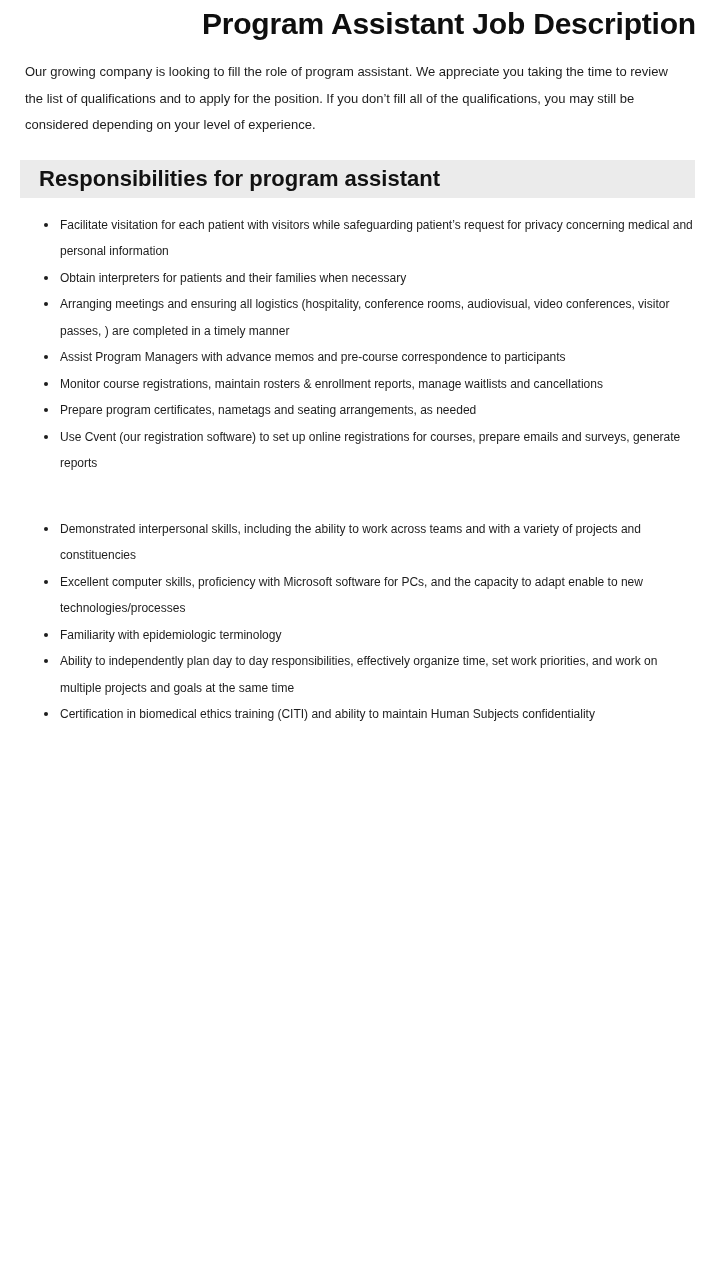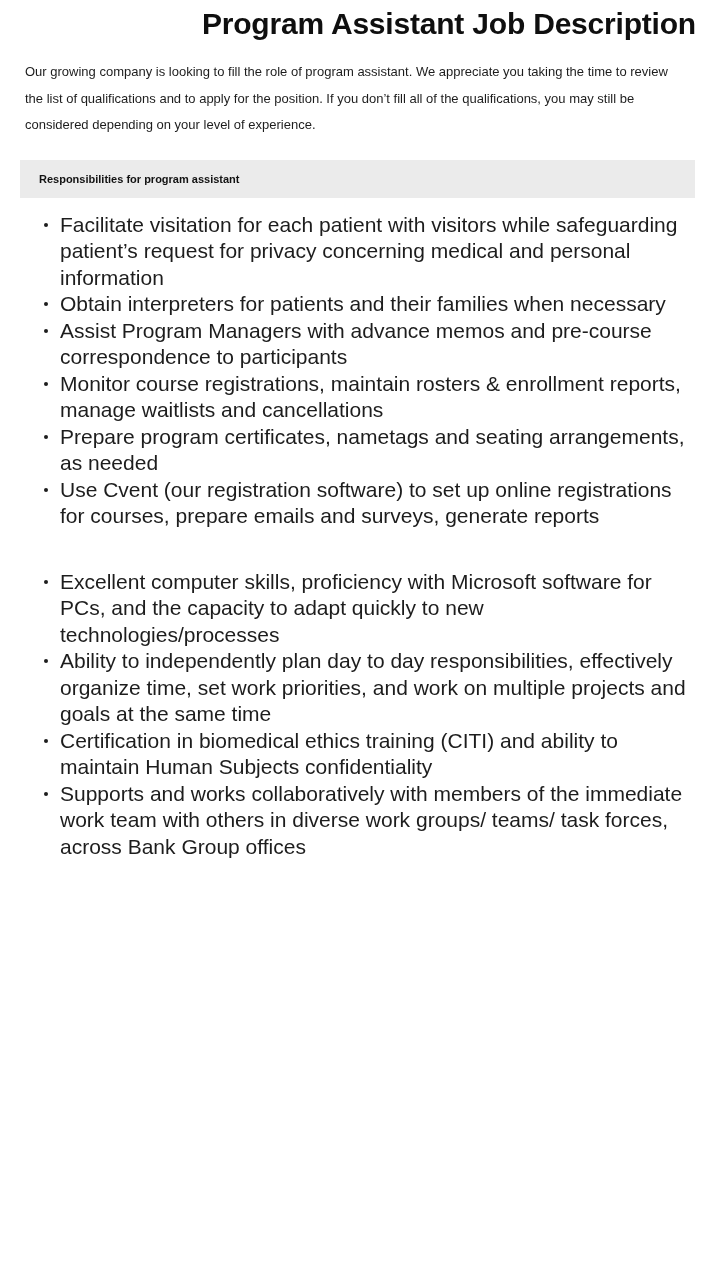--- a/index.html
+++ b/index.html
@@ -52,37 +52,37 @@
   .section-header {
     margin: 0 25px 0 20px;
     background: #ebebeb;
     height: 38px;
     display: flex;
     align-items: center;
     padding-left: 19px;
     box-sizing: border-box;
   }
   .section-header-text {
-    font-size: 11px;
+    font-size: 22px;
     line-height: 20px;
     font-weight: 700;
     color: #121212;
   }
 
   ul.bullets {
     margin: 0;
     padding: 14px 25px 0 0;
     list-style: none;
   }
 
   ul.bullets li {
     position: relative;
     padding: 0 0 0 60px;
     margin: 0 0 0 0;
-    font-size: 21px;
+    font-size: 12px;
     line-height: 26.5px;
     color: #1d1d1d;
   }
 
   ul.bullets li::before {
     content: "";
     position: absolute;
     left: 44px;
     top: 11px;
     width: 4px;
@@ -110,32 +110,34 @@
 
   <div id="sections-root">
       <div class="section">
         <div class="section-header">
           <span class="section-header-text">Responsibilities for program assistant</span>
         </div>
         <div class="section-body">
           <ul class="bullets">
             <li>Facilitate visitation for each patient with visitors while safeguarding patient’s request for privacy concerning medical and personal information</li>
             <li>Obtain interpreters for patients and their families when necessary</li>
+            <li>Arranging meetings and ensuring all logistics (hospitality, conference rooms, audiovisual, video conferences, visitor passes, ) are completed in a timely manner</li>
             <li>Assist Program Managers with advance memos and pre-course correspondence to participants</li>
             <li>Monitor course registrations, maintain rosters &amp; enrollment reports, manage waitlists and cancellations</li>
             <li>Prepare program certificates, nametags and seating arrangements, as needed</li>
             <li>Use Cvent (our registration software) to set up online registrations for courses, prepare emails and surveys, generate reports</li>
           </ul>
         </div>
       </div>
       <div class="section">
         <div class="section-body">
           <ul class="bullets">
-            <li>Excellent computer skills, proficiency with Microsoft software for PCs, and the capacity to adapt quickly to new technologies/processes</li>
+            <li>Demonstrated interpersonal skills, including the ability to work across teams and with a variety of projects and constituencies</li>
+            <li>Excellent computer skills, proficiency with Microsoft software for PCs, and the capacity to adapt enable to new technologies/processes</li>
+            <li>Familiarity with epidemiologic terminology</li>
             <li>Ability to independently plan day to day responsibilities, effectively organize time, set work priorities, and work on multiple projects and goals at the same time</li>
             <li>Certification in biomedical ethics training (CITI) and ability to maintain Human Subjects confidentiality</li>
-            <li>Supports and works collaboratively with members of the immediate work team with others in diverse work groups/ teams/ task forces, across Bank Group offices</li>
           </ul>
         </div>
       </div>
     </div>
 
 </div>
 
 </body></html>

